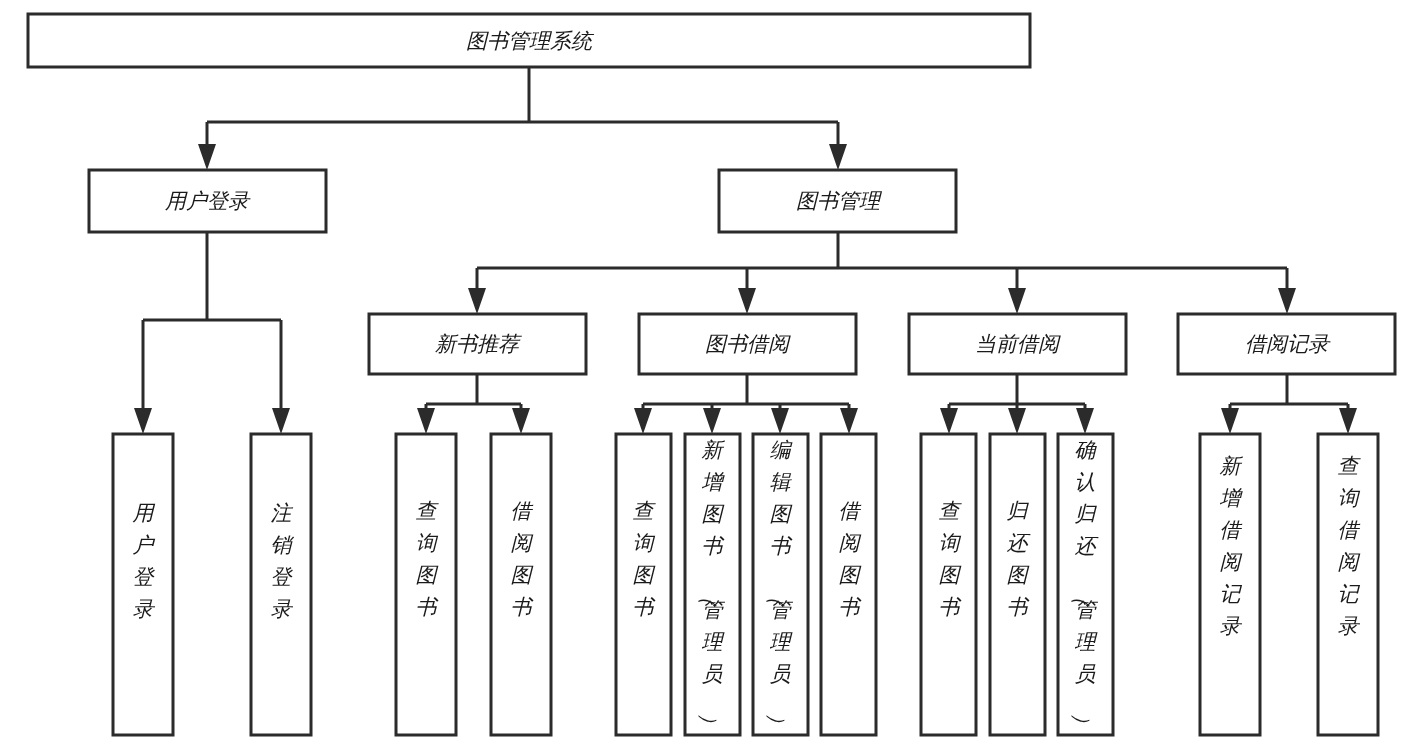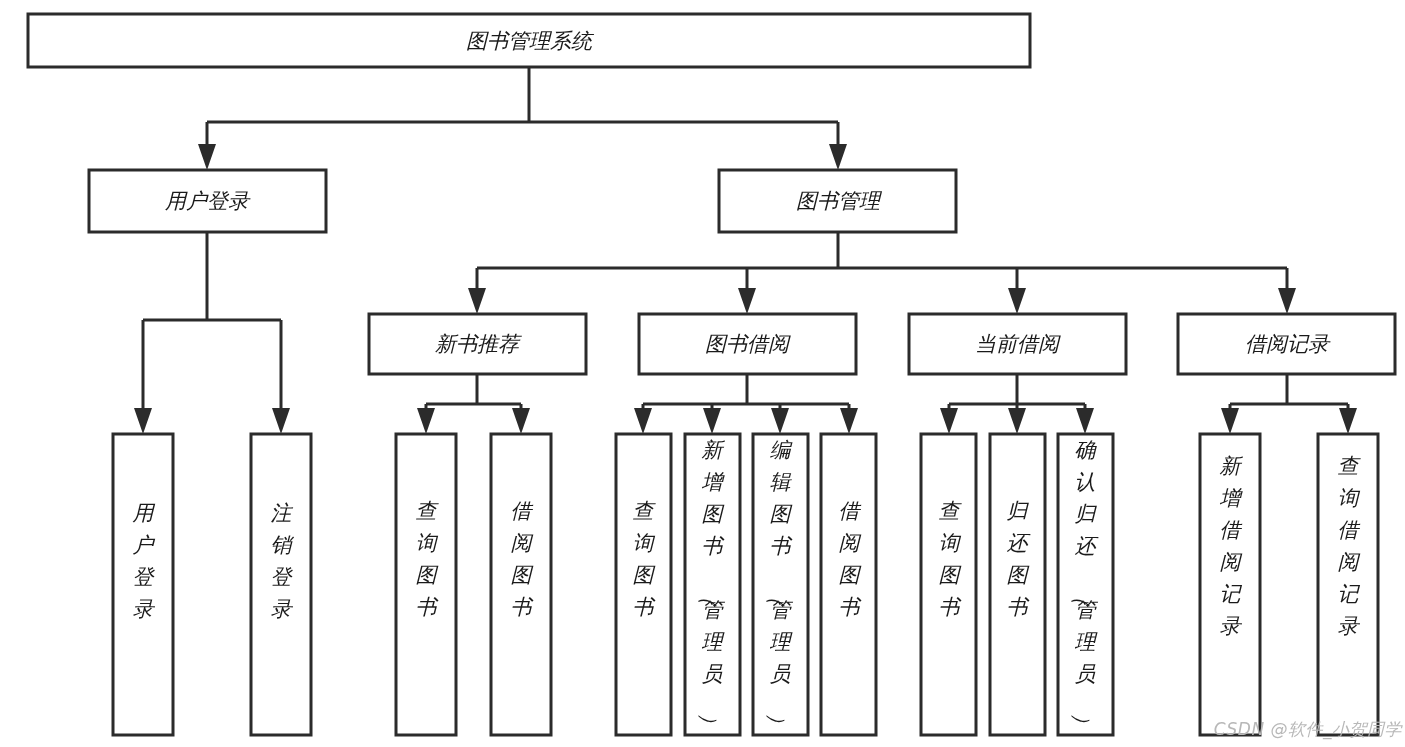--- a/index.html
+++ b/index.html
@@ -228,14 +228,13 @@
       <rect class="node-box" x="1192" y="434" width="60" height="301"></rect>
       <text class="node-label-vert" x="1222" y="473"><tspan x="1222" y="473">新</tspan><tspan x="1222" y="505">增</tspan><tspan x="1222" y="537">借</tspan><tspan x="1222" y="569">阅</tspan><tspan x="1222" y="601">记</tspan><tspan x="1222" y="633">录</tspan></text>
     </g>
     <g>
       <rect class="node-box" x="1310" y="434" width="60" height="301"></rect>
       <text class="node-label-vert" x="1340" y="473"><tspan x="1340" y="473">查</tspan><tspan x="1340" y="505">询</tspan><tspan x="1340" y="537">借</tspan><tspan x="1340" y="569">阅</tspan><tspan x="1340" y="601">记</tspan><tspan x="1340" y="633">录</tspan></text>
     </g>
 
   </svg>
 
-  <div class="watermark">CSDN @软件_小贺同学</div>
 </div>
 
 </body></html>

